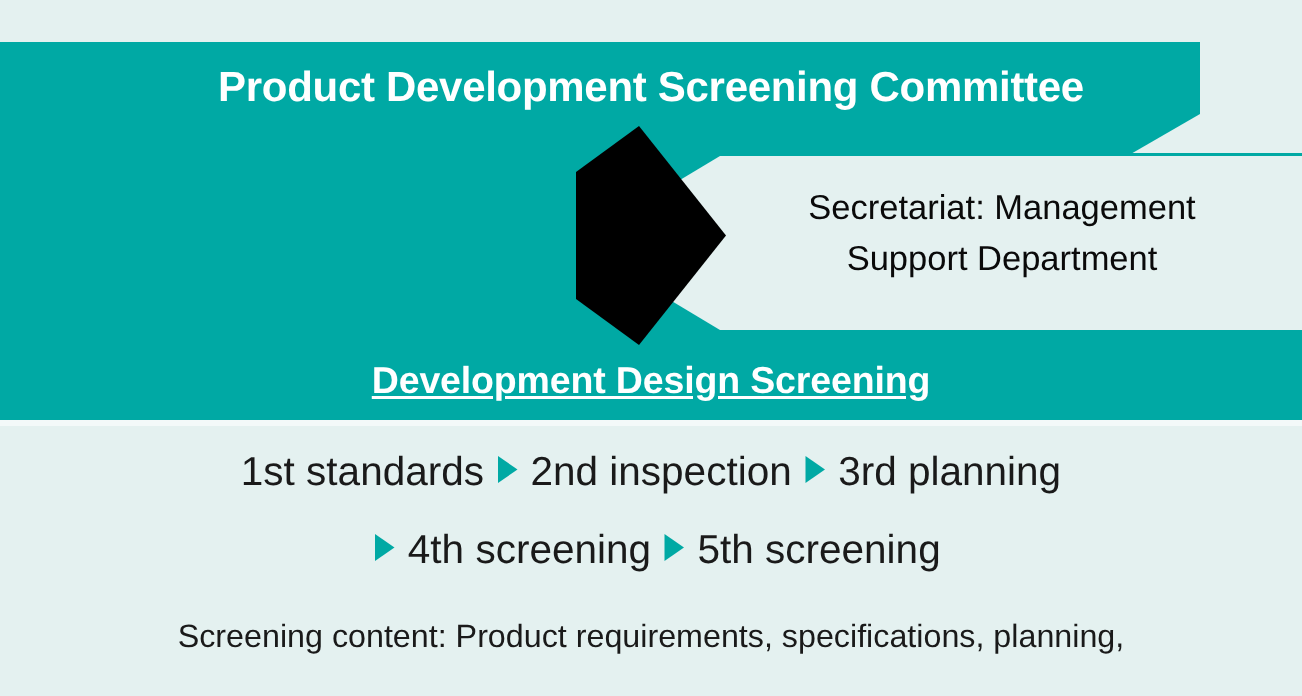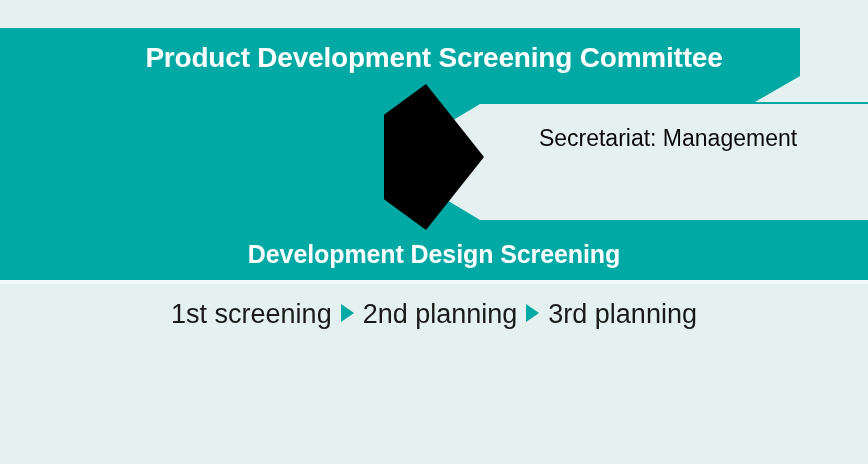--- a/index.html
+++ b/index.html
@@ -69,20 +69,21 @@
     top: 208px;
     width: 868px;
     text-align: center;
     color: #ffffff;
     font-size: 25px;
     font-weight: bold;
     letter-spacing: -0.1px;
     line-height: 36px;
     white-space: nowrap;
     z-index: 6;
+    text-decoration: underline;
   }
 
   
   .band-divider {
     position: absolute;
     left: 0;
     top: 252px;
     width: 868px;
     height: 4px;
     background: #f3f9f9;
@@ -194,31 +195,36 @@
   <div class="header-band-lower"></div>
 
   <div class="header-title">Product Development Screening Committee</div>
 
   <div class="secretariat-panel"></div>
 
   <div class="hex-arrow"></div>
 
   <div class="secretariat-text">
     <div>Secretariat: Management</div>
+    <div>Support Department</div>
   </div>
 
   <div class="header-subtitle">Development Design Screening</div>
 
   <div class="band-divider"></div>
 
   <div class="body-area">
 
     <div class="screening-row row-1">
-      <span class="step-label">1st screening</span><span class="arrow-icon"></span><span class="step-label">2nd planning</span><span class="arrow-icon"></span><span class="step-label">3rd planning</span>
+      <span class="step-label">1st standards</span><span class="arrow-icon"></span><span class="step-label">2nd inspection</span><span class="arrow-icon"></span><span class="step-label">3rd planning</span>
     </div>
 
+    <div class="screening-row row-2">
+      <span class="arrow-icon"></span><span class="step-label">4th screening</span><span class="arrow-icon"></span><span class="step-label">5th screening</span>
+    </div>
 
     <div class="content-note">
+      <span class="note-line">Screening content: Product requirements, specifications, planning,</span>
     </div>
 
   </div>
 
 </div>
 
 </body></html>

